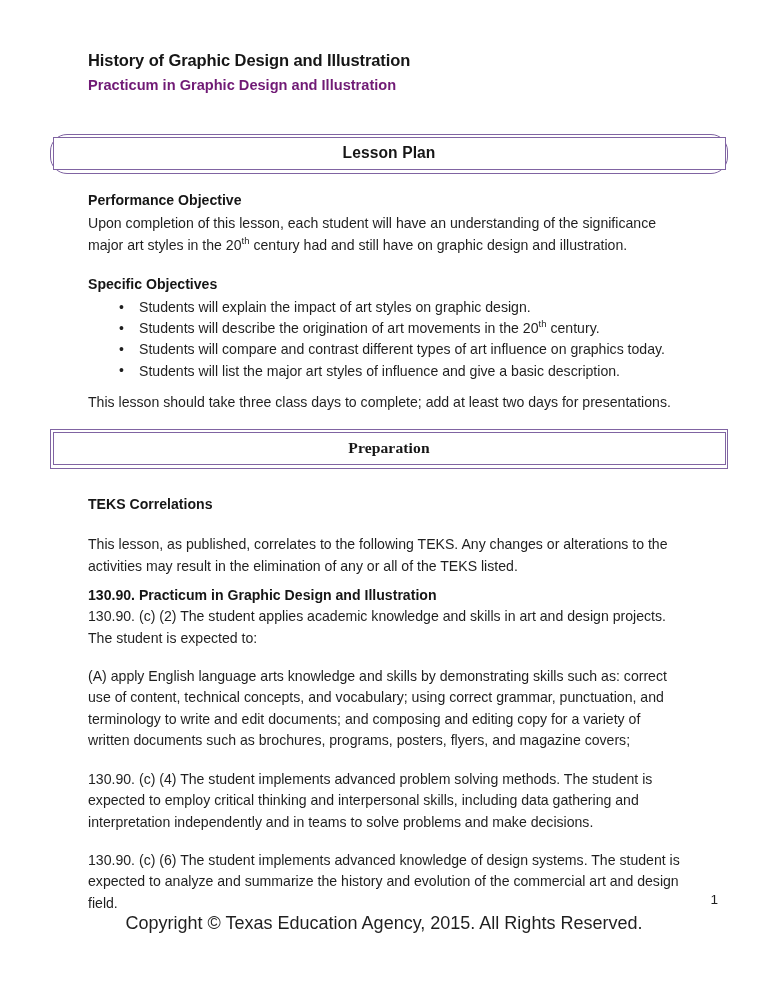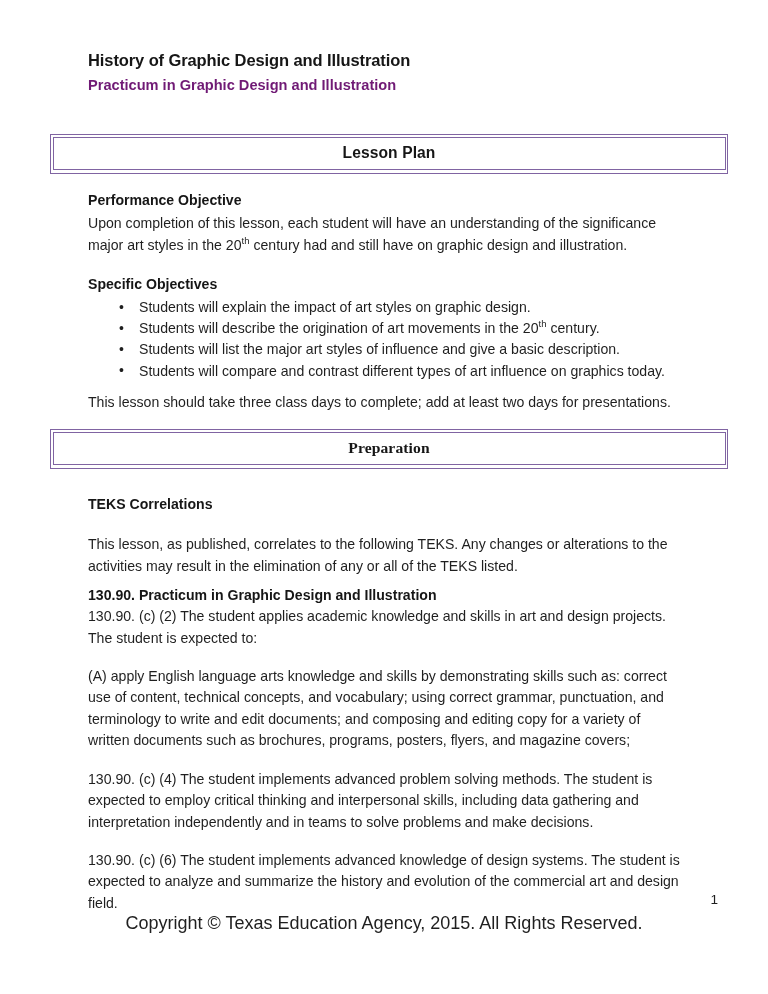--- a/index.html
+++ b/index.html
@@ -67,20 +67,21 @@
   .banner-text {
     font-size: 15.6px;
     font-weight: bold;
     color: #161616;
     letter-spacing: 0.1px;
     text-align: center;
   }
   #banner-lesson-plan {
     top: 134px;
     height: 40px;
+    border-radius: 17px;
   }
   #banner-lesson-plan .banner-inner { height: 33px; }
   #banner-preparation {
     top: 429px;
     height: 40px;
   }
   #banner-preparation .banner-inner { height: 33px; font-family: Liberation Serif, serif; }
 
   
   .content {
@@ -189,22 +190,22 @@
   <div class="content" id="perf-objective">
     <p class="sec-heading">Performance Objective</p>
     <p class="body-text"><span>Upon completion of this lesson, each student will have an understanding of the significance major art styles in the 20</span><sup>th</sup><span> century had and still have on graphic design and illustration.</span></p>
   </div>
 
   <div class="content" id="specific-objectives">
     <p class="sec-heading">Specific Objectives</p>
     <ul class="bullet-list">
       <li><span>Students will explain the impact of art styles on graphic design.</span><sup></sup><span></span></li>
       <li><span>Students will describe the origination of art movements in the 20</span><sup>th</sup><span> century.</span></li>
+      <li><span>Students will compare and contrast different types of art influence on graphics today.</span><sup></sup><span></span></li>
       <li><span>Students will list the major art styles of influence and give a basic description.</span><sup></sup><span></span></li>
-      <li><span>Students will compare and contrast different types of art influence on graphics today.</span><sup></sup><span></span></li>
     </ul>
   </div>
 
   <div class="content" id="lesson-duration">
     <p class="body-text">This lesson should take three class days to complete; add at least two days for presentations.</p>
   </div>
 
   <div class="banner" id="banner-preparation">
     <div class="banner-inner">
       <span class="banner-text">Preparation</span>

